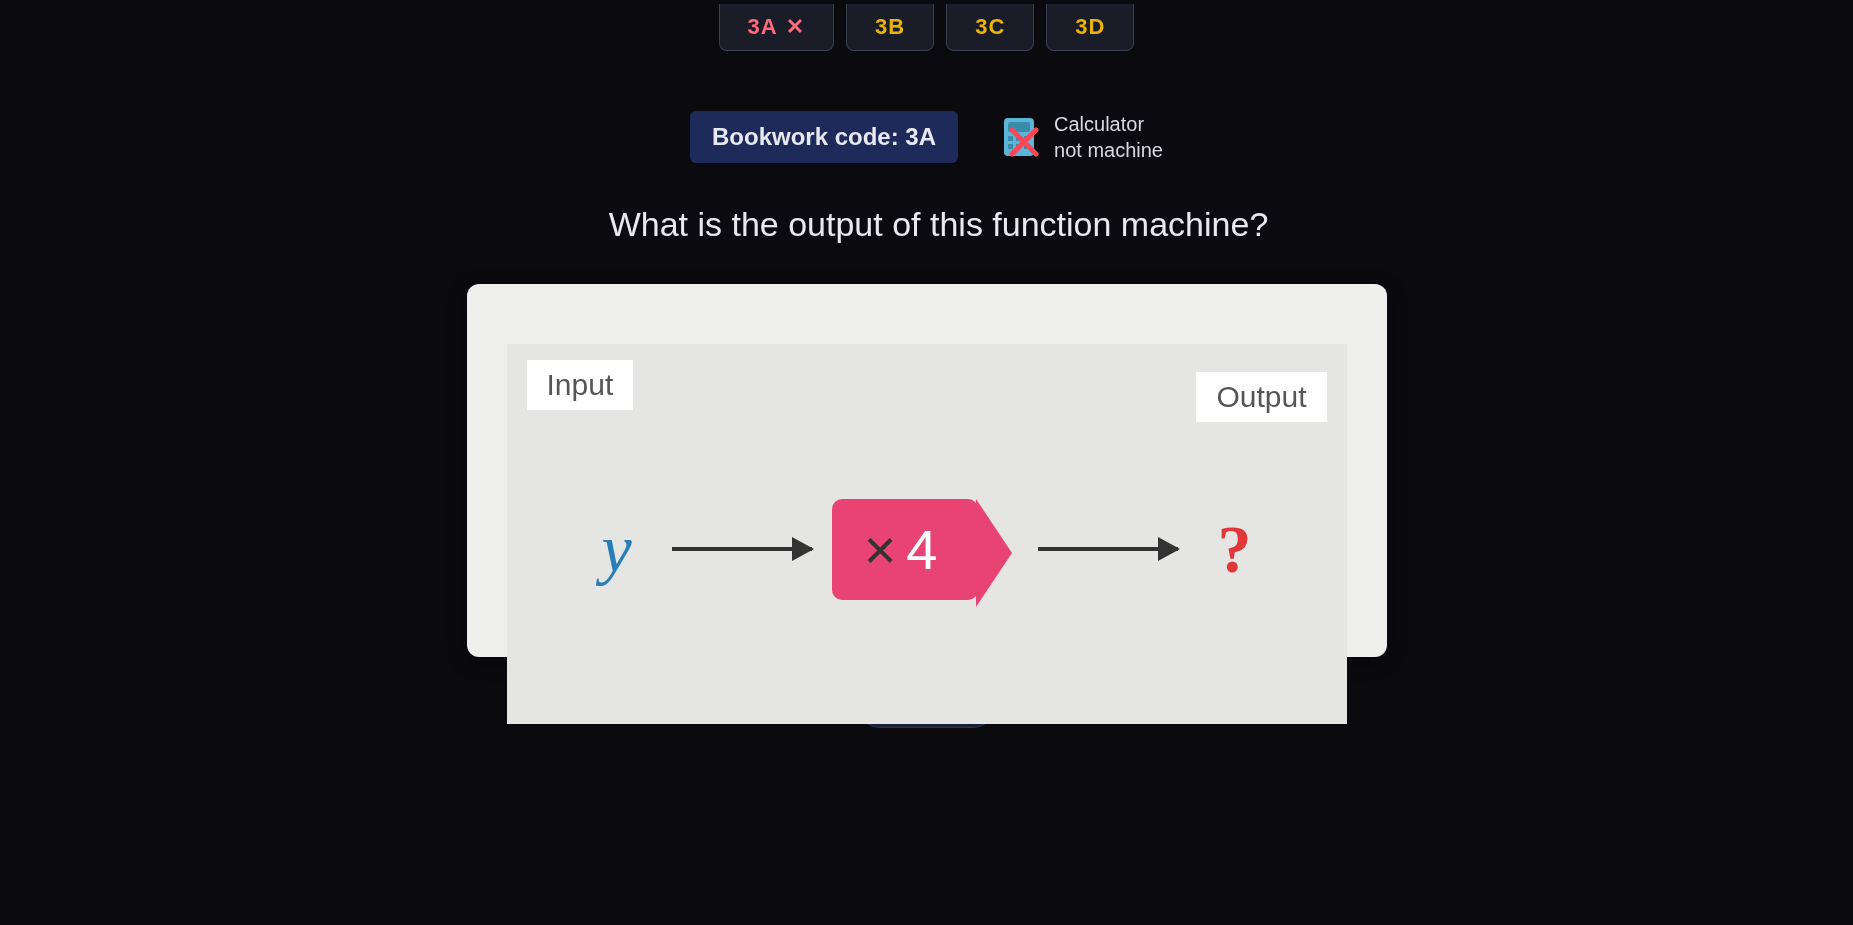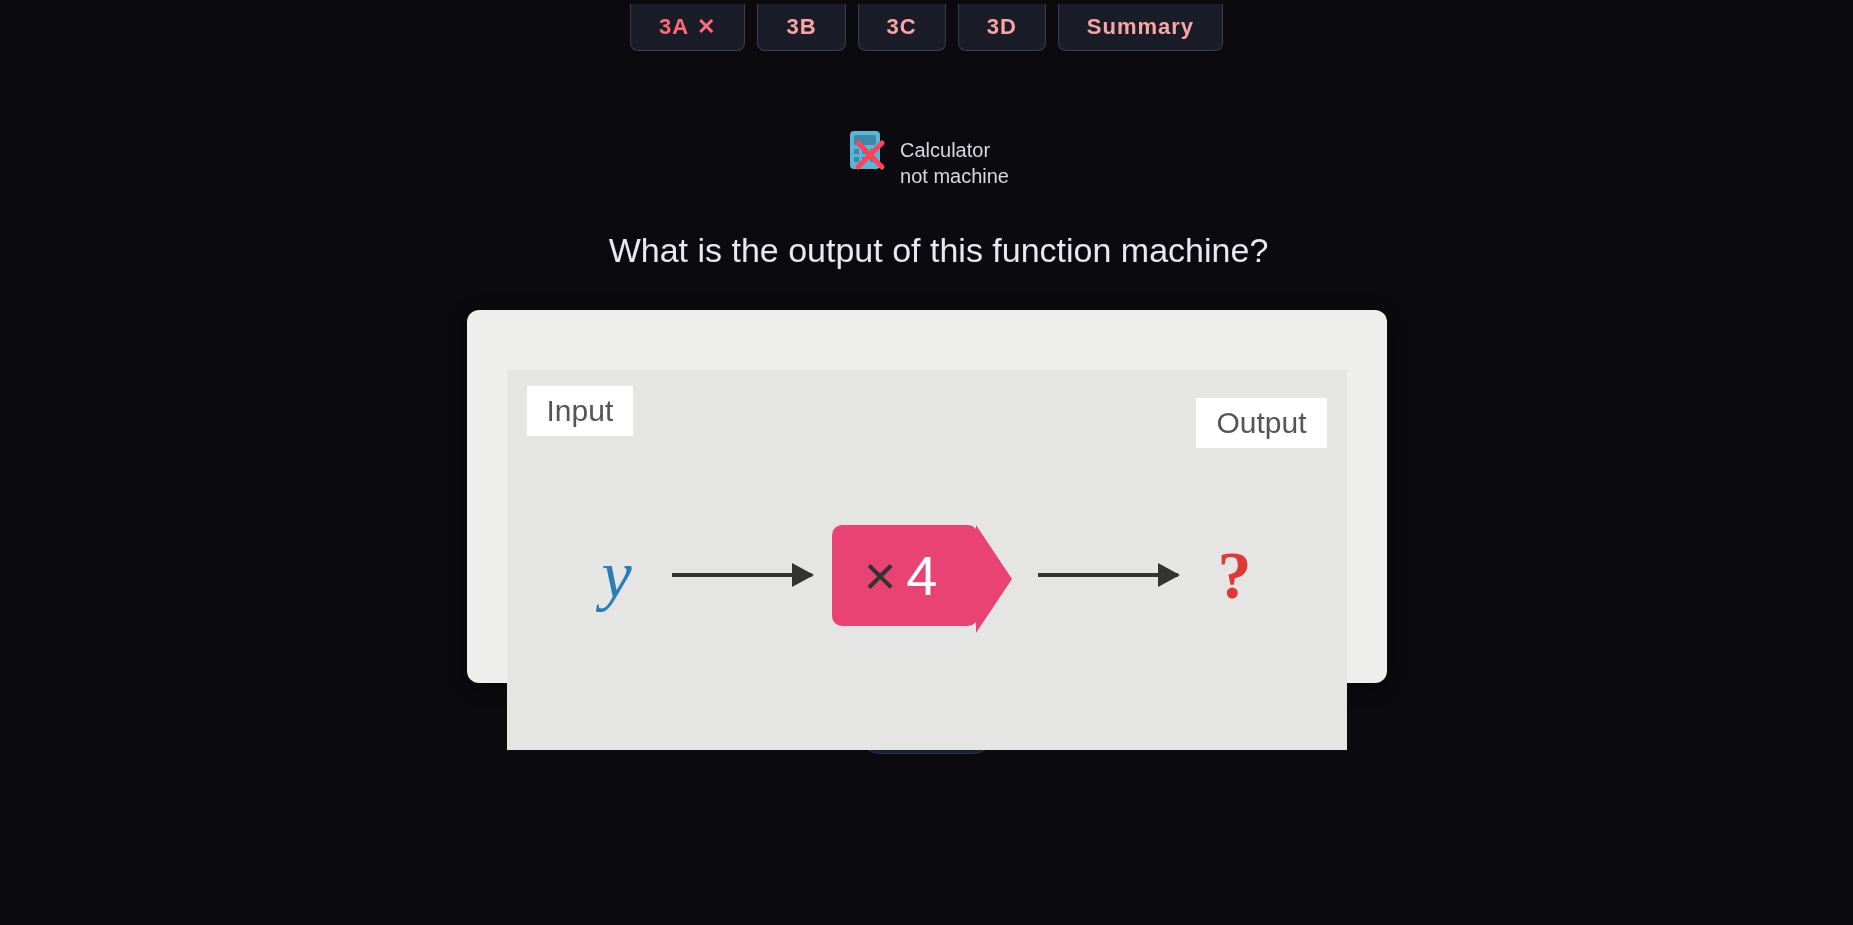--- a/index.html
+++ b/index.html
@@ -25,21 +25,21 @@
     .tabs {
       display: flex;
       gap: 12px;
       margin-top: 0;
     }
     .tab {
       padding: 10px 28px;
       border: 1px solid #3a4050;
       border-radius: 8px;
       background: #1a1d28;
-      color: #fca5a5;
+      color: #eab308;
       font-size: 22px;
       font-weight: 700;
       letter-spacing: 1px;
       cursor: pointer;
       display: flex;
       align-items: center;
       gap: 8px;
       border-top: none;
       border-top-left-radius: 0;
       border-top-right-radius: 0;
@@ -78,21 +78,20 @@
     .calc-icon svg {
       width: 100%;
       height: 100%;
     }
     .calc-text {
       display: flex;
       flex-direction: column;
       color: #d8d8e0;
       font-size: 20px;
       line-height: 1.3;
-      margin-top: 26px;
     }
     .question {
       color: #e8e8f0;
       font-size: 34px;
       font-weight: 400;
       margin-top: 42px;
       text-align: center;
       margin-left: 24px;
     }
     .diagram-panel {
@@ -227,26 +226,26 @@
     </div>
     <div class="tab">
       <span>3B</span>
     </div>
     <div class="tab">
       <span>3C</span>
     </div>
     <div class="tab">
       <span>3D</span>
     </div>
-    <div class="tab">
-      <span>Summary</span>
-    </div>
   </div>
 
   <div class="info-row">
+    <div class="bookwork-badge">
+      <span>Bookwork code: 3A</span>
+    </div>
     <div class="calc-info">
       <div class="calc-icon">
         <svg viewBox="0 0 42 42">
           <rect x="6" y="2" width="30" height="38" rx="4" fill="#5bb5d8"></rect>
           <rect x="10" y="6" width="22" height="10" rx="2" fill="#3a8aaa"></rect>
           <rect x="10" y="20" width="5" height="5" fill="#3a8aaa"></rect>
           <rect x="18" y="20" width="5" height="5" fill="#3a8aaa"></rect>
           <rect x="26" y="20" width="5" height="5" fill="#3a8aaa"></rect>
           <rect x="10" y="28" width="5" height="5" fill="#3a8aaa"></rect>
           <rect x="18" y="28" width="5" height="5" fill="#3a8aaa"></rect>

